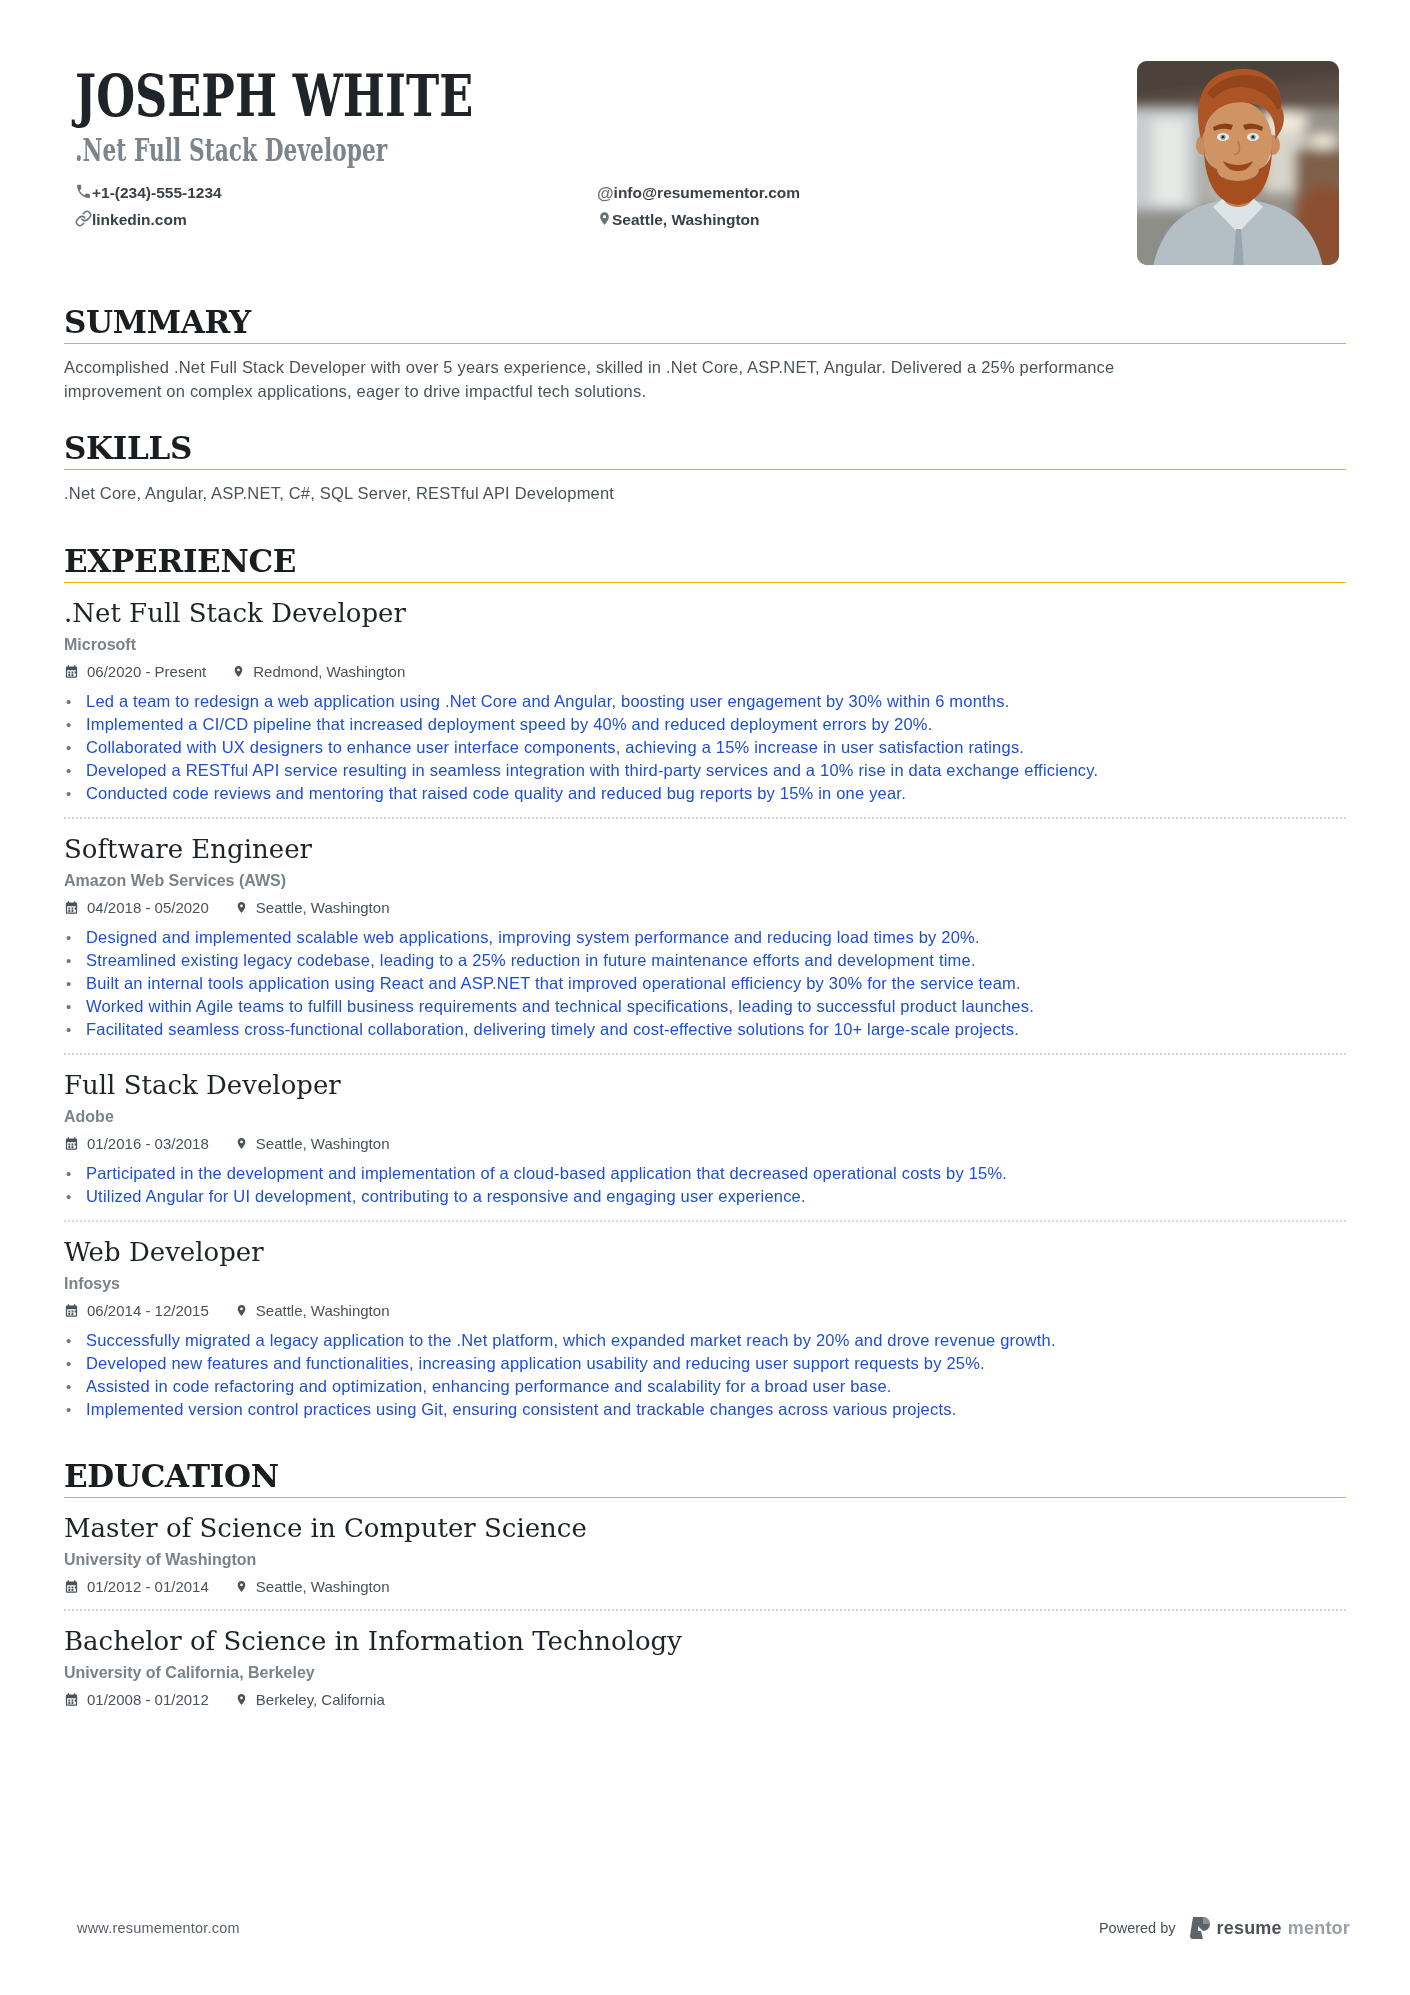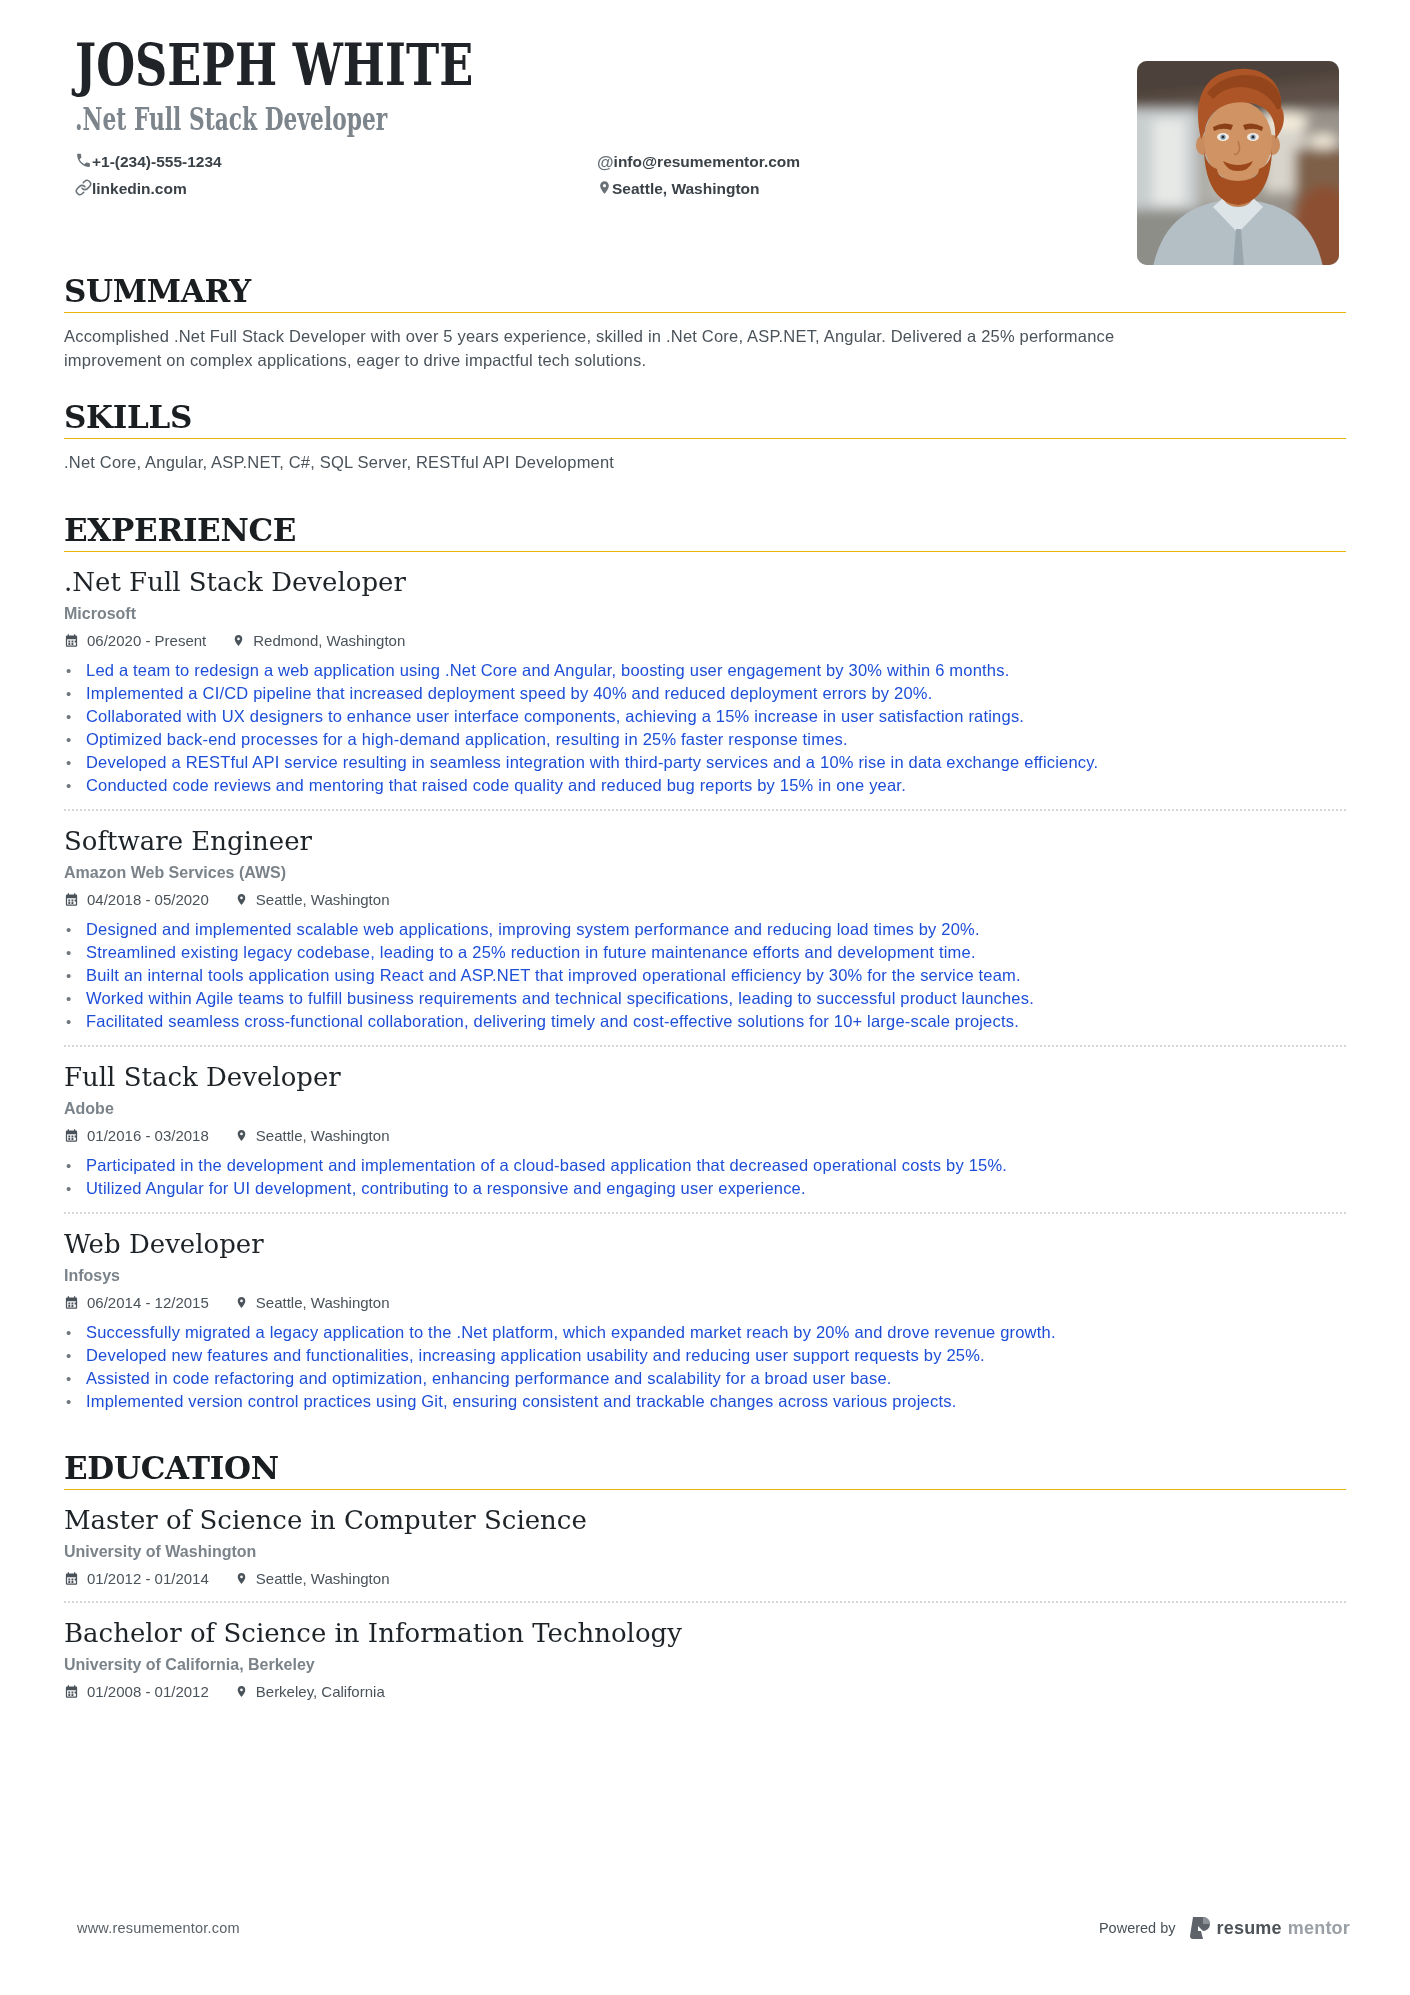--- a/index.html
+++ b/index.html
@@ -3,21 +3,21 @@
 <meta charset="utf-8">
 <style>
   * { margin:0; padding:0; box-sizing:border-box; }
   html,body { background:#ffffff; }
   .page{
     position:relative; width:1410px; height:1995px; margin:0 auto;
     background:#ffffff; overflow:hidden;
     font-family:"Liberation Sans", sans-serif; color:#4a525a;
   }
   
-  .header{ padding:36px 0 0 75px; position:relative; }
+  .header{ padding:67px 0 0 75px; position:relative; }
   .name{
     font-family:"DejaVu Serif", serif; font-weight:bold; font-size:58px;
     line-height:58px; color:#202327; letter-spacing:0;
   }
   .name .squeeze{ display:inline-block; transform:scaleX(.77); transform-origin:left bottom; white-space:nowrap; }
   .subtitle{
     margin-top:8px; font-family:"DejaVu Serif", serif; font-weight:bold;
     font-size:32px; line-height:35px; color:#7d858c;
   }
   .subtitle .squeeze{ display:inline-block; transform:scaleX(.68); transform-origin:left center; white-space:nowrap; }
@@ -208,21 +208,20 @@
             <svg width="13" height="15" viewBox="0 0 24 24">
                 <path class="icd" d="M12 2C8.13 2 5 5.13 5 9c0 5.25 7 13 7 13s7-7.75 7-13c0-3.87-3.13-7-7-7zm0 9.5A2.5 2.5 0 1112 6.5a2.5 2.5 0 010 5z"></path>
               </svg>
             <span>Redmond, Washington</span>
           </span>
         </div>
         <ul class="bullets">
           <li>Led a team to redesign a web application using .Net Core and Angular, boosting user engagement by 30% within 6 months.</li>
           <li>Implemented a CI/CD pipeline that increased deployment speed by 40% and reduced deployment errors by 20%.</li>
           <li>Collaborated with UX designers to enhance user interface components, achieving a 15% increase in user satisfaction ratings.</li>
-          <li>Optimized back-end processes for a high-demand application, resulting in 25% faster response times.</li>
           <li>Developed a RESTful API service resulting in seamless integration with third-party services and a 10% rise in data exchange efficiency.</li>
           <li>Conducted code reviews and mentoring that raised code quality and reduced bug reports by 15% in one year.</li>
         </ul>
         <hr class="dotted-sep">
       </div>
 
       <div>
         <h3 class="entry-title">Software Engineer</h3>
         <div class="entry-company">Amazon Web Services (AWS)</div>
         <div class="entry-meta">

